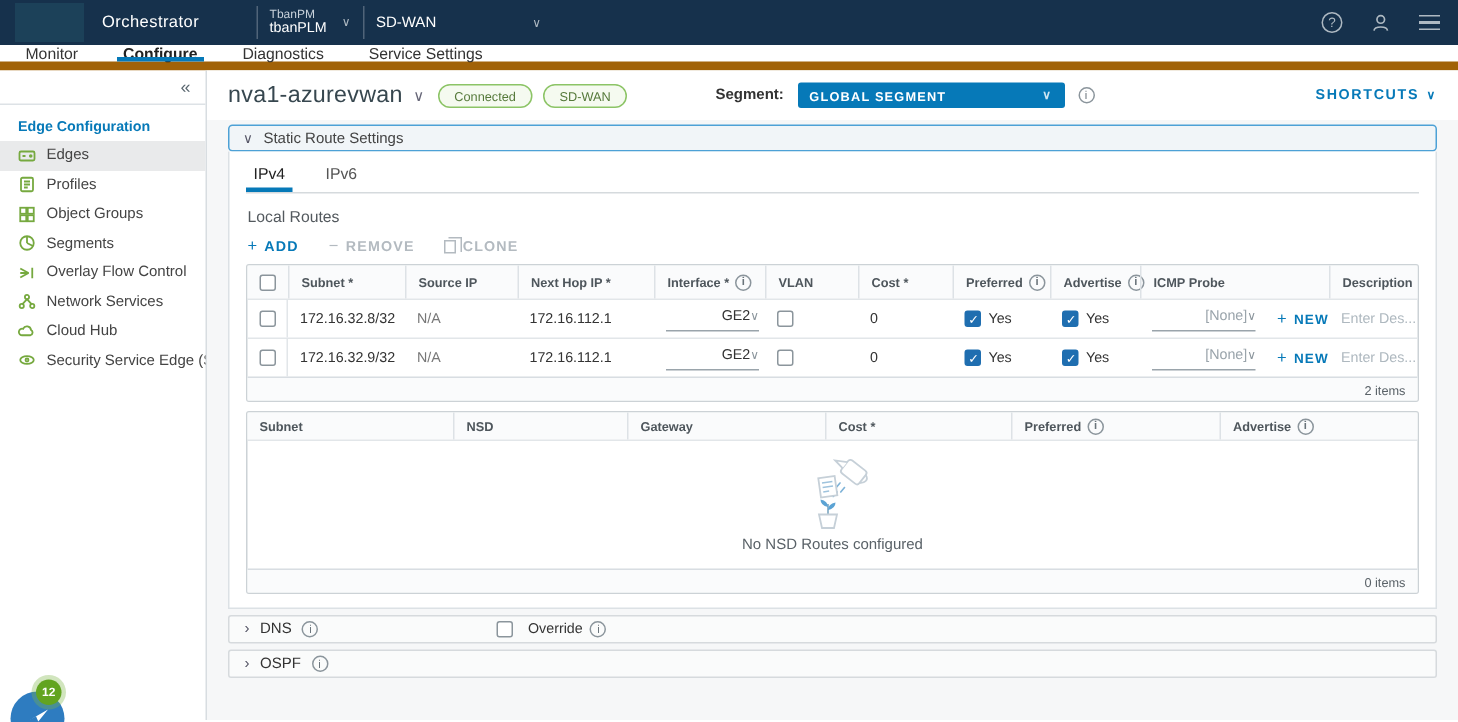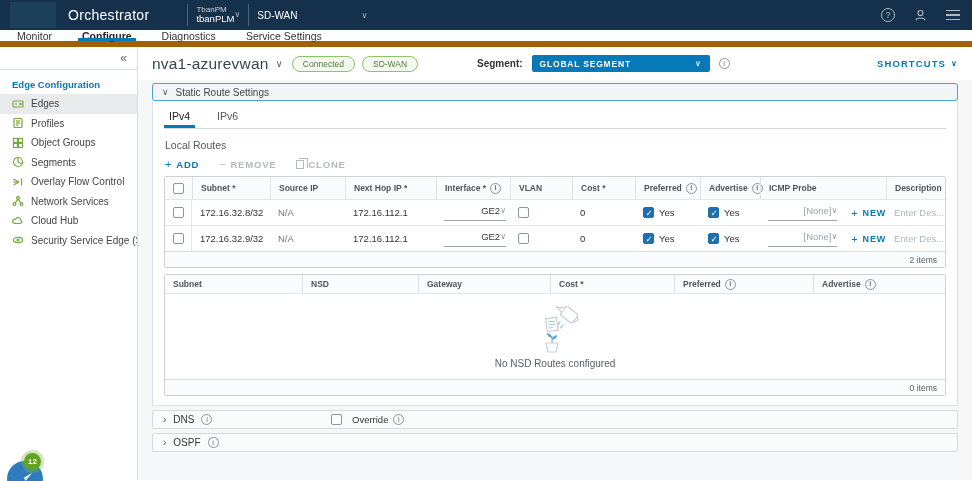--- a/index.html
+++ b/index.html
@@ -1,24 +1,24 @@
 <!DOCTYPE html>
 <html><head>
 <meta charset="utf-8">
 <style>
   * { margin:0; padding:0; box-sizing:border-box; }
   html,body { width:972px; height:481px; overflow:hidden; font-family:"Liberation Sans", sans-serif; background:#fff; }
 
   
   .topbar { height:30px; background:#16314c; display:flex; align-items:center; position:relative; }
   .logo-block { width:46px; height:26px; margin-left:10px; background:#1c4159; }
-  .brand { color:#fff; font-size:14px; letter-spacing:.3px; margin-left:12px; }
+  .brand { color:#fff; font-size:11px; letter-spacing:.3px; margin-left:12px; }
   .tb-divider { width:1px; height:22px; background:rgba(255,255,255,.25); margin:0 8px; }
   .tb-divider.first { margin-left:38px; }
-  .tenant { display:flex; align-items:center; cursor:pointer; }
+  .tenant { display:flex; align-items:center; gap:10px; cursor:pointer; }
   .tenant-lines { display:flex; flex-direction:column; line-height:1.15; }
   .tenant-l1 { color:#c7d1da; font-size:8px; }
   .tenant-l2 { color:#fff; font-size:9.5px; }
   .tb-chevron { color:#aeb9c2; font-size:8px; }
   .product { display:flex; align-items:center; gap:64px; color:#fff; font-size:10px; cursor:pointer; }
   .tb-right { position:absolute; right:12px; top:0; height:30px; display:flex; align-items:center; gap:18px; }
   .help-icon { width:14px; height:14px; border:1px solid #aeb9c2; border-radius:50%; color:#aeb9c2; font-size:9px; display:flex; align-items:center; justify-content:center; cursor:pointer; }
   .user-icon { cursor:pointer; display:flex; }
   .burger { display:flex; flex-direction:column; gap:3px; cursor:pointer; }
   .burger span { display:block; width:14px; height:1.5px; background:#aeb9c2; }

